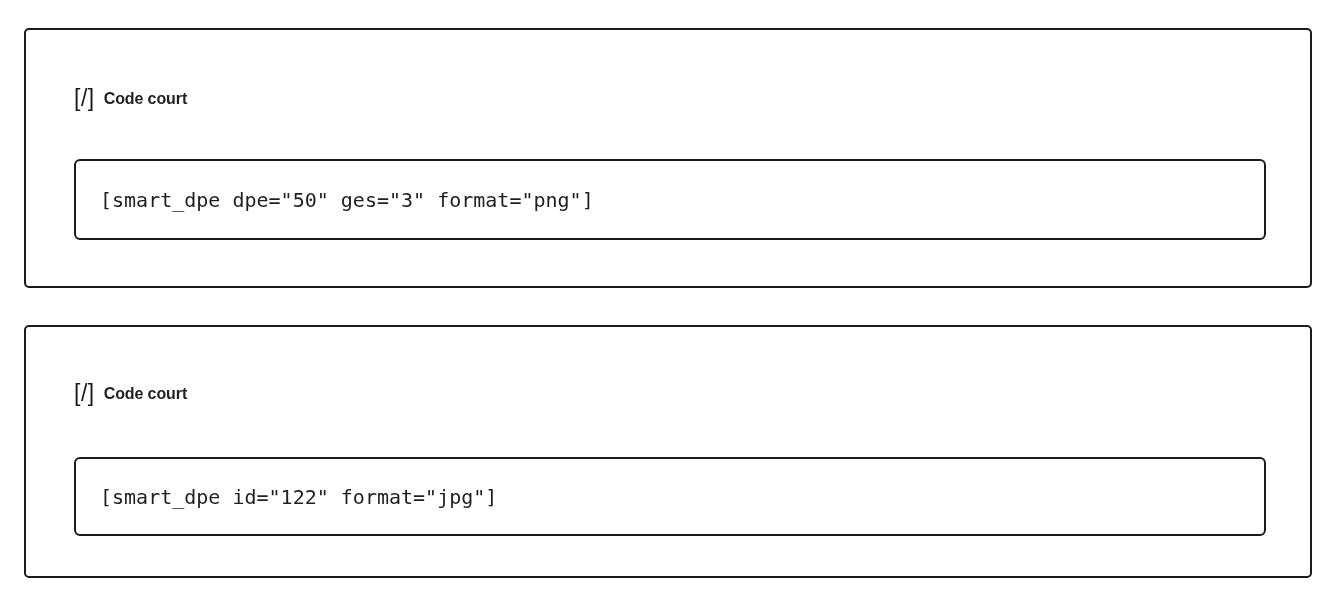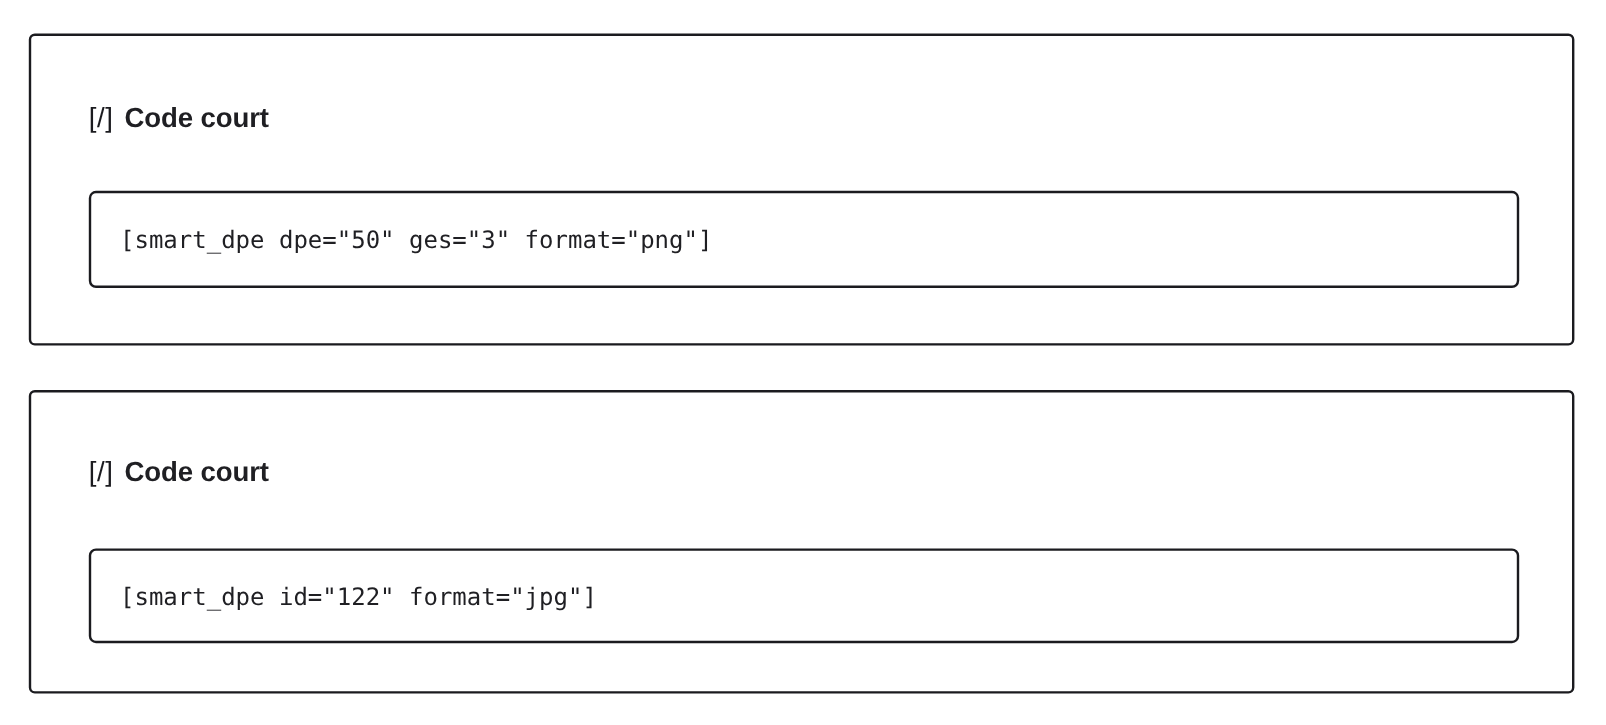--- a/index.html
+++ b/index.html
@@ -59,21 +59,21 @@
     font-weight: 400;
     line-height: 1;
     color: #1b1b1f;
     letter-spacing: 0.5px;
     margin-right: 9px;
     position: relative;
     top: 0px;
   }
   .card-title {
     font-family: "Liberation Sans", sans-serif;
-    font-size: 23px;
+    font-size: 16px;
     font-weight: 700;
     line-height: 1;
     color: #1f1f23;
     letter-spacing: -0.1px;
   }
 
   
   .code-box {
     position: absolute;
     left: 48px;

